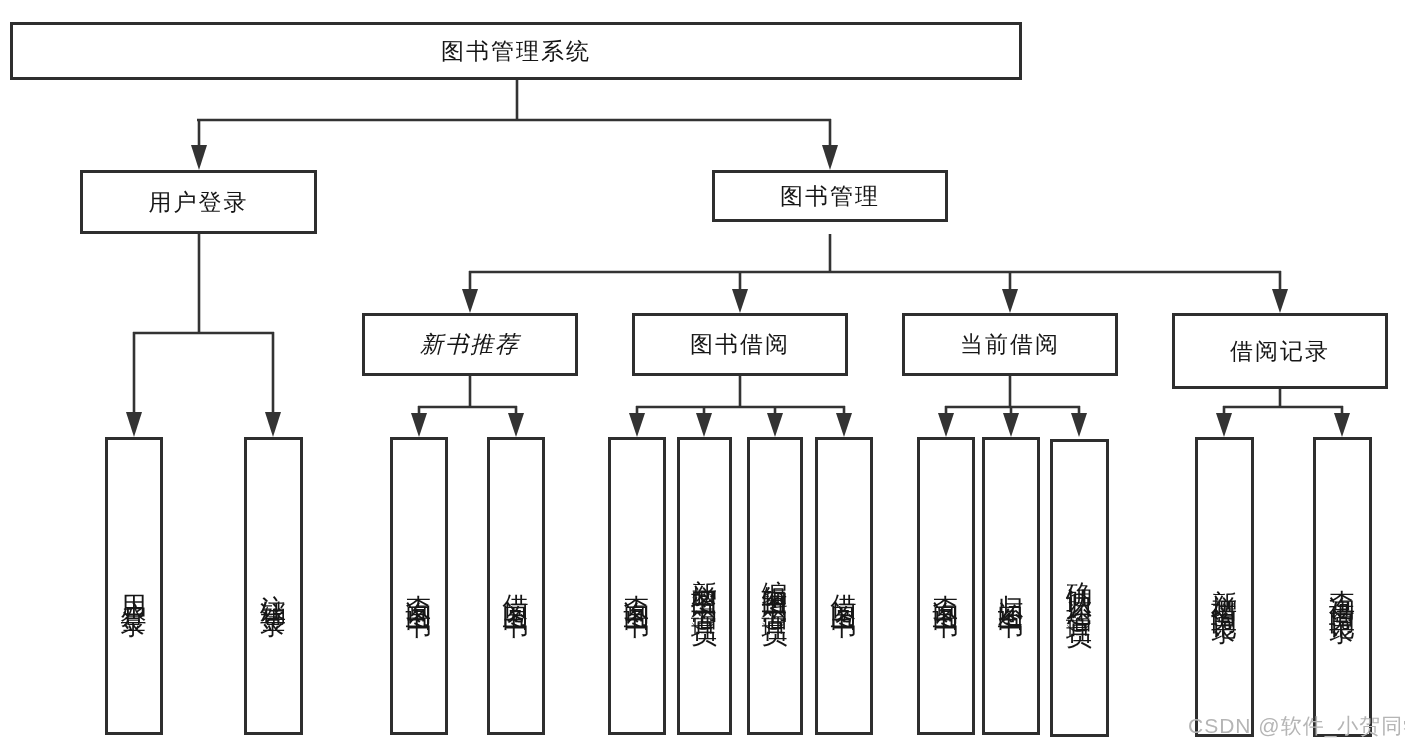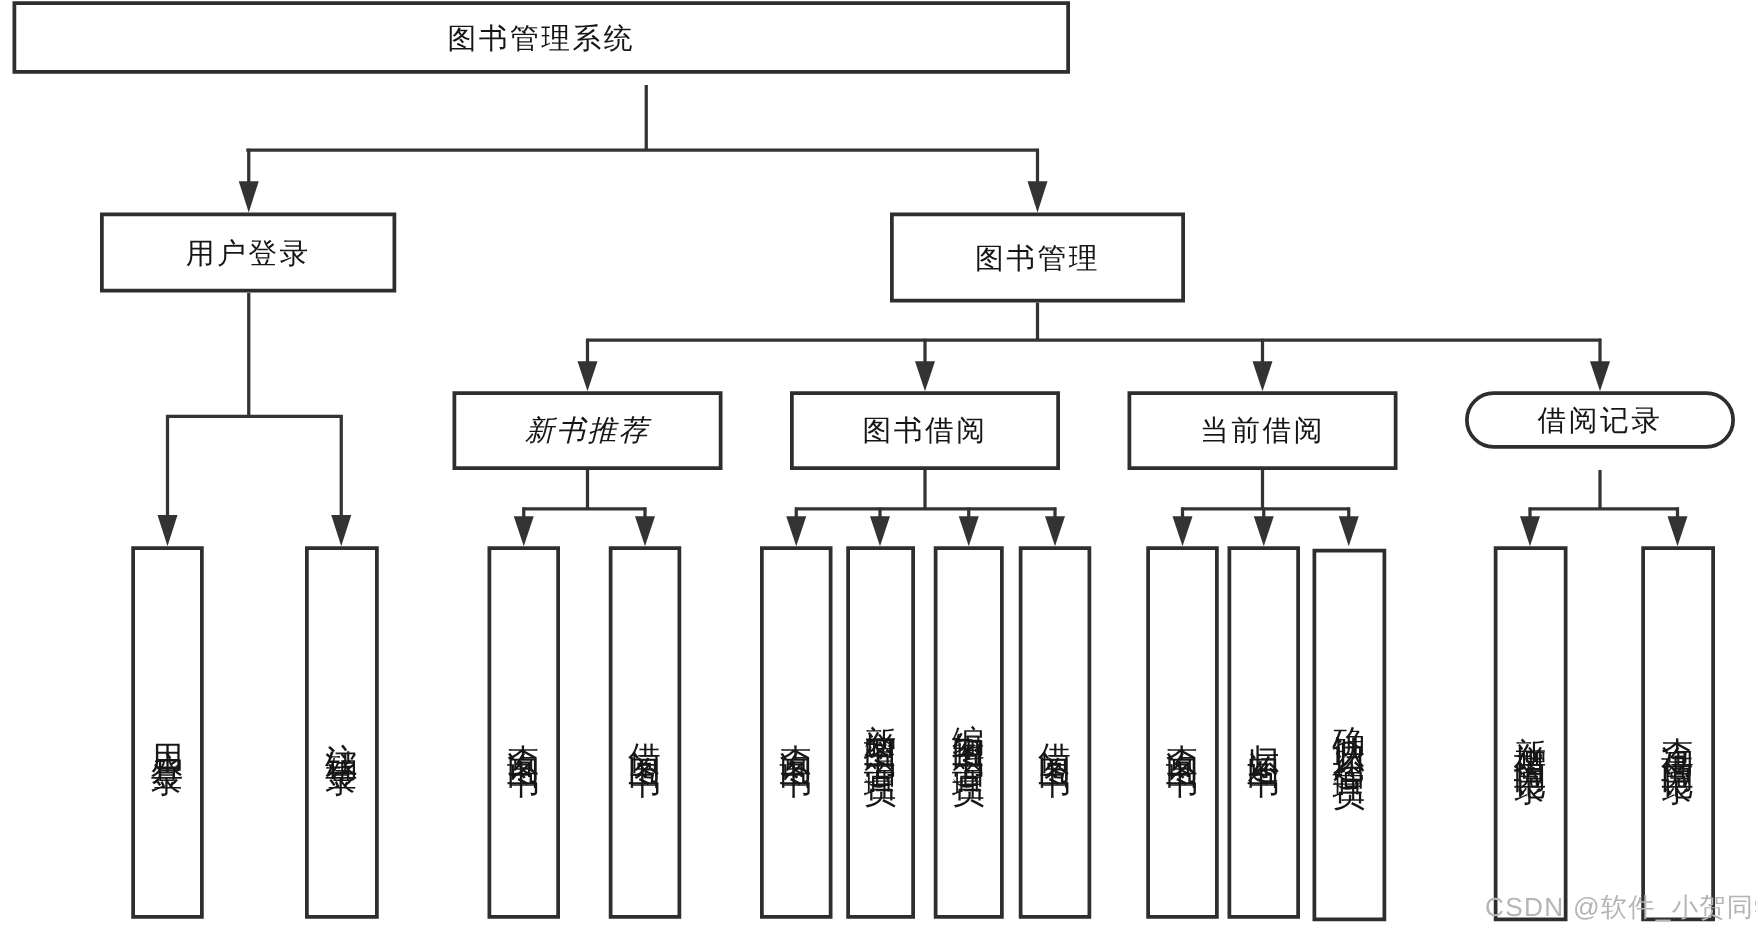--- a/index.html
+++ b/index.html
@@ -95,29 +95,29 @@
 
       <polygon points="938,413 954,413 946,437"></polygon>
       <polygon points="1003,413 1019,413 1011,437"></polygon>
       <polygon points="1071,413 1087,413 1079,437"></polygon>
 
       <polygon points="1216,413 1232,413 1224,437"></polygon>
       <polygon points="1334,413 1350,413 1342,437"></polygon>
     </g>
   </svg>
 
-  <div class="node h-node" style="left:10px;top:1px;width:846px;height:58px;">图书管理系统</div>
+  <div class="node h-node" style="left:10px;top:22px;width:1012px;height:58px;">图书管理系统</div>
 
   <div class="node h-node" style="left:80px;top:170px;width:237px;height:64px;">用户登录</div>
-  <div class="node h-node" style="left:712px;top:170px;width:236px;height:72px;">图书管理</div>
+  <div class="node h-node" style="left:712px;top:170px;width:236px;height:52px;">图书管理</div>
 
   <div class="node h-node" style="left:362px;top:313px;width:216px;height:63px;font-style:italic;">新书推荐</div>
   <div class="node h-node" style="left:632px;top:313px;width:216px;height:63px;">图书借阅</div>
   <div class="node h-node" style="left:902px;top:313px;width:216px;height:63px;font-family:Liberation Mono, monospace;">当前借阅</div>
-  <div class="node h-node" style="left:1172px;top:313px;width:216px;height:46px;border-radius:25px;">借阅记录</div>
+  <div class="node h-node" style="left:1172px;top:313px;width:216px;height:76px;">借阅记录</div>
 
   <div class="node v-node" style="left:105px;top:437px;width:58px;height:298px;">用户登录</div>
   <div class="node v-node" style="left:244px;top:437px;width:59px;height:298px;">注销登录</div>
 
   <div class="node v-node" style="left:390px;top:437px;width:58px;height:298px;">查询图书</div>
   <div class="node v-node" style="left:487px;top:437px;width:58px;height:298px;">借阅图书</div>
 
   <div class="node v-node" style="left:608px;top:437px;width:58px;height:298px;">查询图书</div>
   <div class="node v-node" style="left:677px;top:437px;width:55px;height:298px;">新增图书（管理员）</div>
   <div class="node v-node" style="left:747px;top:437px;width:56px;height:298px;">编辑图书（管理员）</div>

